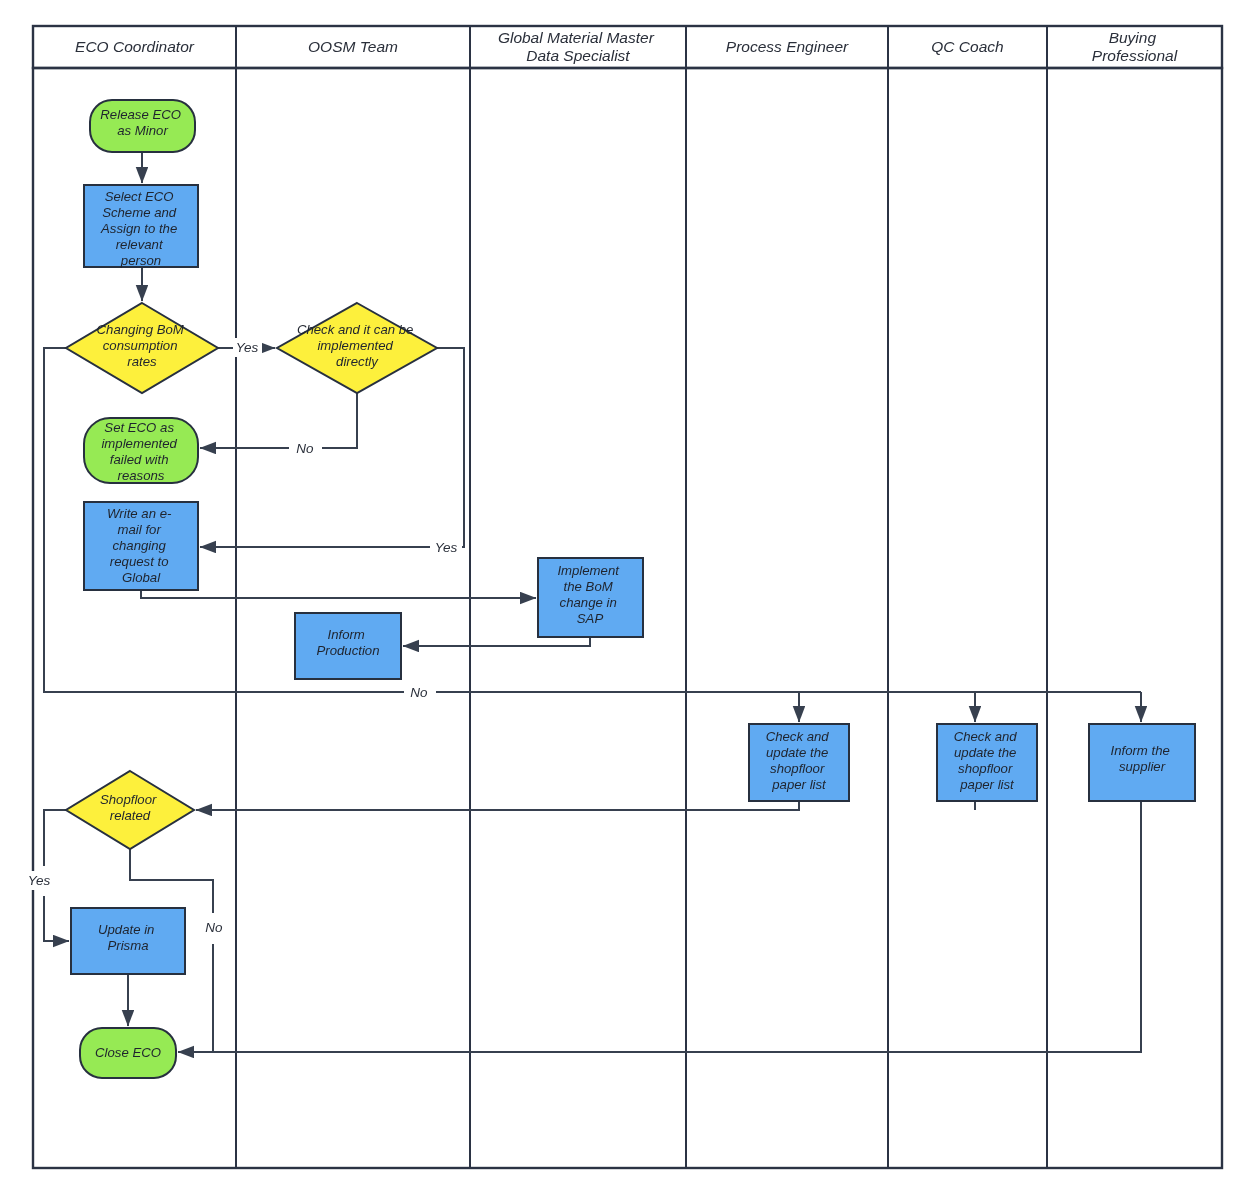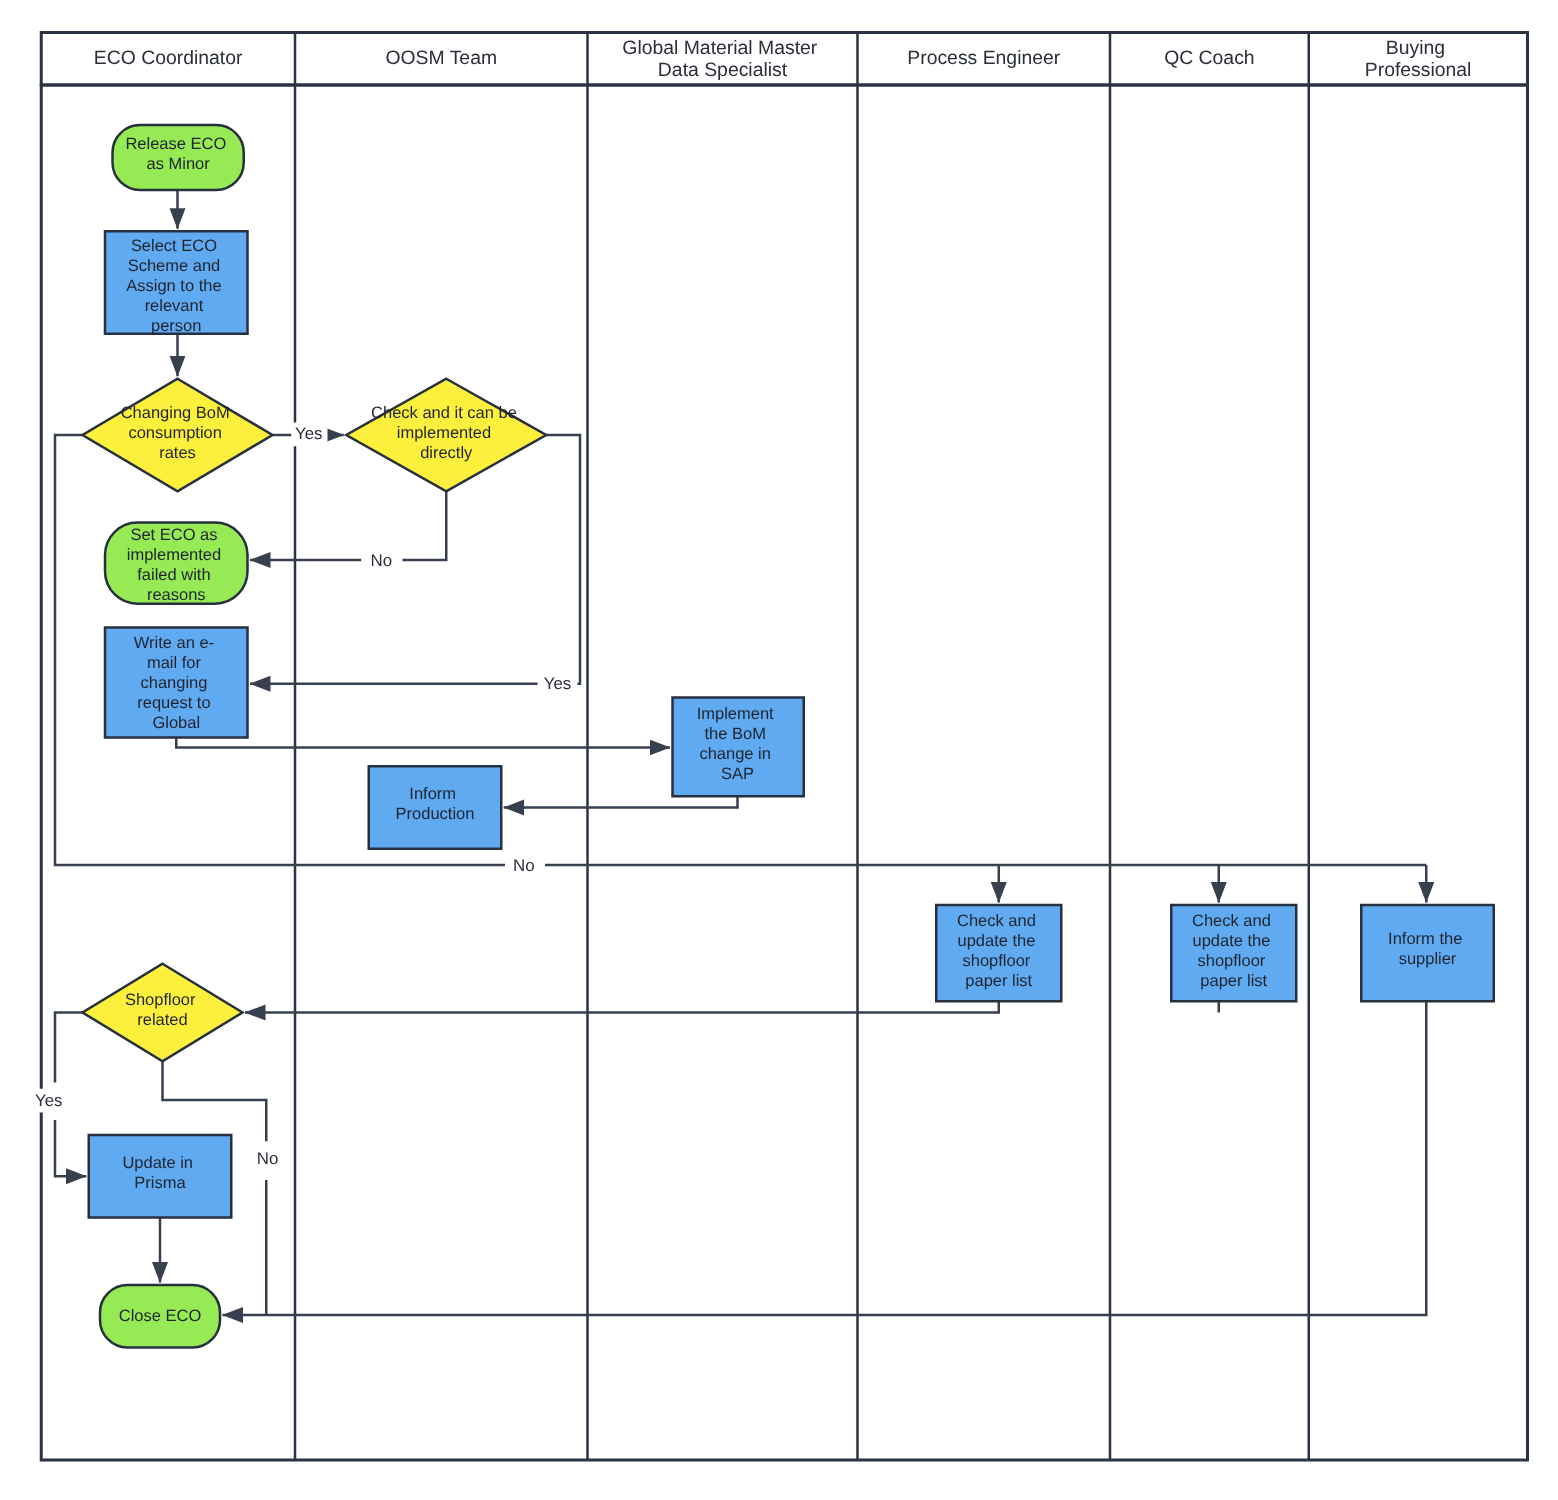--- a/index.html
+++ b/index.html
@@ -10,20 +10,21 @@
   body {
     width: 1246px;
     height: 1200px;
     font-family: "Liberation Sans", sans-serif;
     overflow: hidden;
   }
   #diagram-root {
     position: relative;
     width: 1246px;
     height: 1200px;
+    font-style: italic;
   }
   svg.flow {
     display: block;
     width: 1246px;
     height: 1200px;
   }
   .lane-line {
     stroke: #2b3344;
     stroke-width: 2;
     fill: none;

